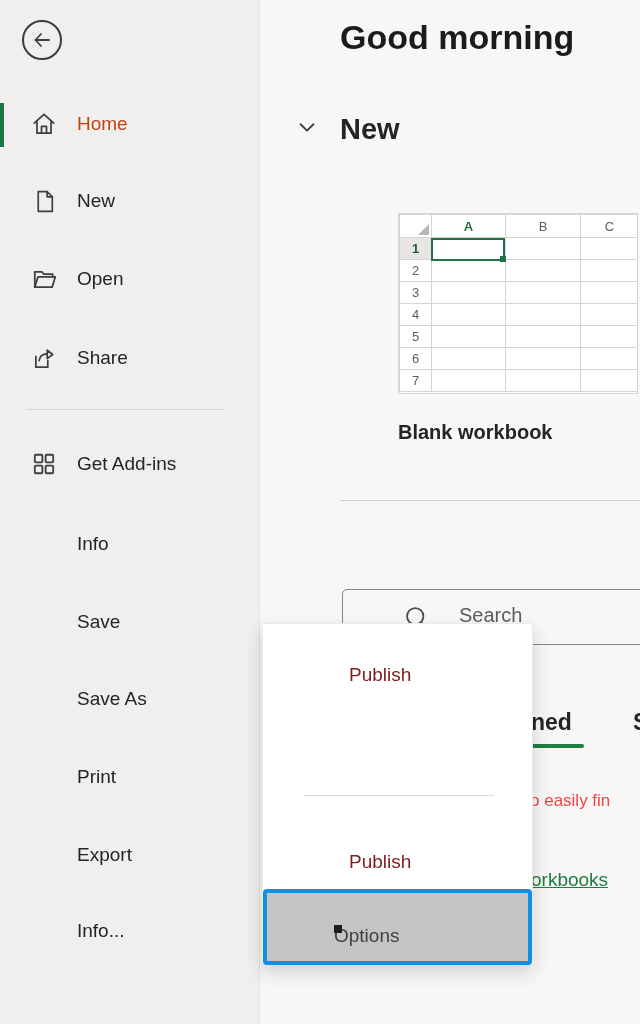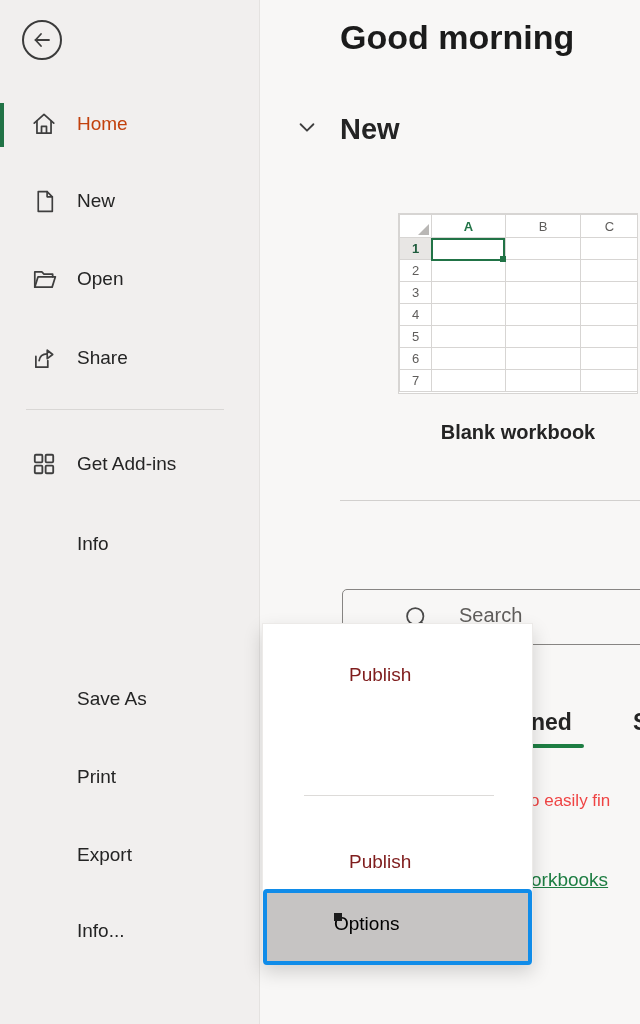--- a/index.html
+++ b/index.html
@@ -58,21 +58,21 @@
   .sheet .rowhdr.sel { background:#e8e6e4; color:#1f5c3d; font-weight:700; }
   .corner-tri {
     position:absolute; right:2px; bottom:2px; width:0; height:0;
     border-left:11px solid transparent; border-bottom:11px solid #b9b7b5;
   }
   .sel-cell {
     position:absolute; left:32px; top:24px; width:74px; height:23px;
     border:2px solid #217346; background:#ffffff;
   }
   .fill-handle { position:absolute; right:-3px; bottom:-3px; width:6px; height:6px; background:#217346; }
-  .card-title { position:absolute; left:0; top:208px; width:240px; text-align:center; font-size:20px; font-weight:600; color:#242424; white-space:nowrap; }
+  .card-title { position:absolute; left:0; top:208px; width:240px; font-size:20px; font-weight:600; color:#242424; white-space:nowrap; }
 
   .main-divider { position:absolute; left:340px; top:500px; width:300px; height:1px; background:#d2d0ce; }
 
   
   .search-box {
     position:absolute; left:342px; top:589px; width:310px; height:56px;
     border:1px solid #878583; border-radius:5px; background:transparent; cursor:text;
   }
   .search-box .mag { position:absolute; left:60px; top:14px; }
   .search-box .ph { position:absolute; left:116px; top:14px; font-size:20px; color:#5f5d5b; }
@@ -90,21 +90,21 @@
     box-shadow:0 8px 18px rgba(0,0,0,0.16); z-index:50;
   }
   .popup .mi { position:absolute; left:0; width:271px; height:52px; cursor:pointer; }
   .popup .mi span { position:absolute; left:86px; top:14px; font-size:19px; color:#7f1d1d; white-space:nowrap; }
   .menu-divider { position:absolute; left:41px; top:171px; width:190px; height:1px; background:#dddbd9; }
 
   .options-box {
     position:absolute; left:0px; top:265px; width:269px; height:76px;
     background:#c6c4c3; border:4px solid #108ce9; border-radius:4px; cursor:pointer;
   }
-  .options-box span { position:absolute; left:67px; top:20px; font-size:19px; color:#000000; }
+  .options-box span { position:absolute; left:67px; top:32px; font-size:19px; color:#404040; }
   .handle { position:absolute; width:8px; height:8px; background:#1c1c1c; z-index:52; }
   .h-tl { left:-4px; top:-4px; }  .h-tr { right:-4px; top:-4px; }
   .h-bl { left:-4px; bottom:-4px; } .h-br { right:-4px; bottom:-4px; }
 </style>
 </head>
 <body>
 
 <div class="sidebar">
 
   <div class="back-btn">
@@ -167,20 +167,23 @@
         <rect x="13.5" y="3.5" width="7" height="7" rx="1"></rect>
         <rect x="3.5" y="13.5" width="7" height="7" rx="1"></rect>
         <rect x="13.5" y="13.5" width="7" height="7" rx="1"></rect>
       </svg>
     </span>
     <span class="lbl">Get Add-ins</span>
   </div>
 
   <div class="nav-item" style="top:525px">
     <span class="lbl">Info</span>
+  </div>
+  <div class="nav-item" style="top:603px">
+    <span class="lbl">Save</span>
   </div>
   <div class="nav-item" style="top:758px">
     <span class="lbl">Print</span>
   </div>
   <div class="nav-item" style="top:680px">
     <span class="lbl">Save As</span>
   </div>
   <div class="nav-item" style="top:836px">
     <span class="lbl">Export</span>
   </div>

